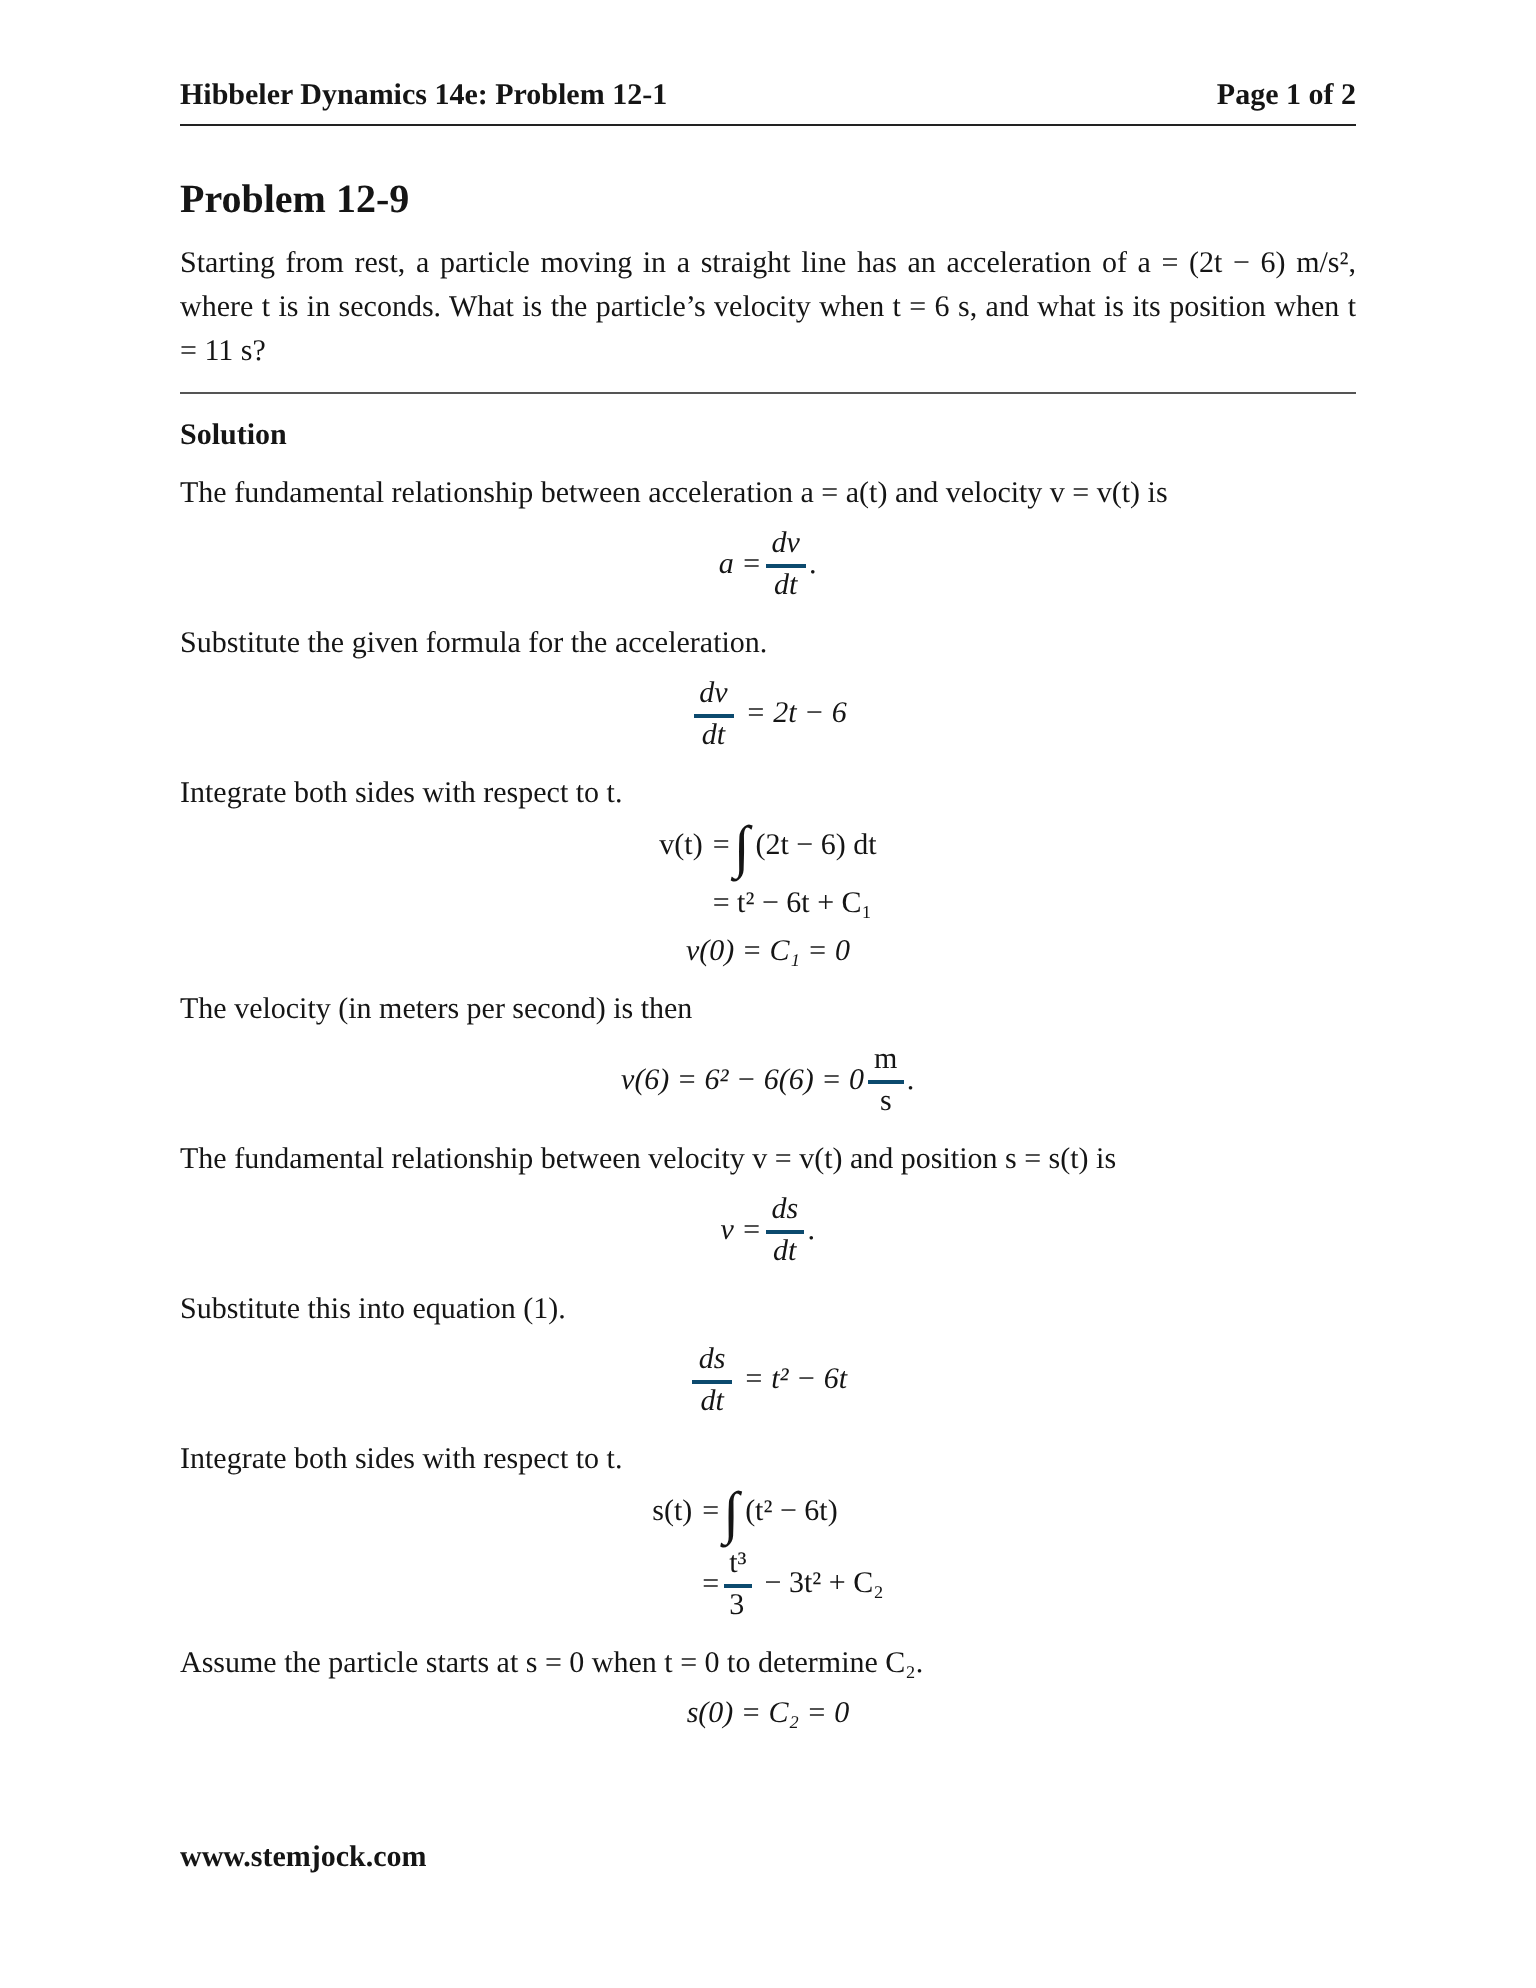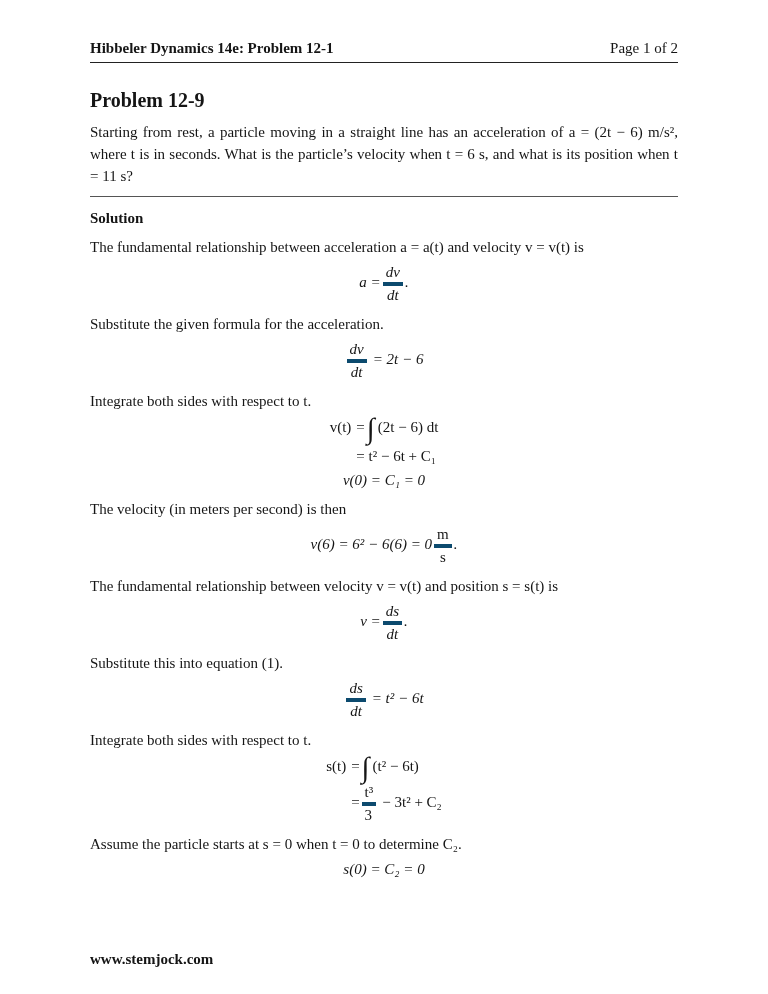--- a/index.html
+++ b/index.html
@@ -14,21 +14,21 @@
     overflow:hidden;
   }
   
   .hdr {
     display:flex; justify-content:space-between; align-items:flex-start;
     font-size:15px;
     border-bottom:1.5px solid #222;
     padding-bottom:5px;
   }
   .hdr-left { font-weight:bold; }
-  .hdr-right { font-weight:normal; }
+  .hdr-right { font-weight:bold; }
 
   .title { font-size:20px; font-weight:bold; margin-top:26px; }
 
   p.body {
     font-size:15px; line-height:22px;
     margin:9px 0 0 0;
     text-align:justify;
   }
   .hrule { border:none; border-top:1px solid #555; margin:9px 0 0 0; height:0; }
   .sol-head { font-size:15px; font-weight:bold; margin-top:13px; }
@@ -44,41 +44,41 @@
   .eq .tag {
     position:absolute; right:0; top:50%; transform:translateY(-50%);
     font-style:normal;
   }
   .frac {
     display:inline-block; vertical-align:middle;
     line-height:17px;
     margin:0 2px;
   }
   .frac .num { display:block; padding:0 3px 1px 3px; }
-  .frac .den { display:block; border-top:4px solid #0c4a6e; padding:1px 3px 0 3px; }
+  .frac .den { display:block; border-top:2px solid #0c4a6e; padding:1px 3px 0 3px; }
   .up { font-style:normal; }
 
   .eq-align {
     display:table; margin:4px auto 0 auto;
     font-size:15px; line-height:22px;
   }
   .eq-align .r { display:table-row; }
   .eq-align .l  { display:table-cell; text-align:right; padding-right:5px; }
   .eq-align .rr { display:table-cell; text-align:left; }
   .eq-align .r2 .rr { padding-top:7px; }
 
   .intg {
     font-size:29px; line-height:0;
     vertical-align:-6px;
     padding:0 3px 0 2px;
   }
   .sp { padding-left:4px; }
 
   .footer {
-    position:absolute; left:90px; bottom:26px;
+    position:absolute; left:90px; bottom:56px;
     font-size:15px; font-weight:bold;
   }
 </style>
 </head>
 <body>
 
 <div class="page">
 
   <div class="hdr">
     <span class="hdr-left">Hibbeler Dynamics 14e: Problem 12-1</span>

